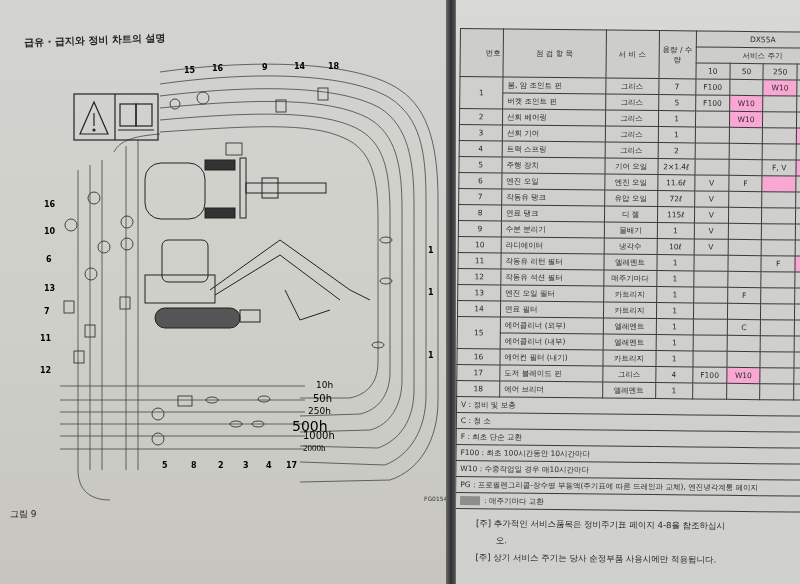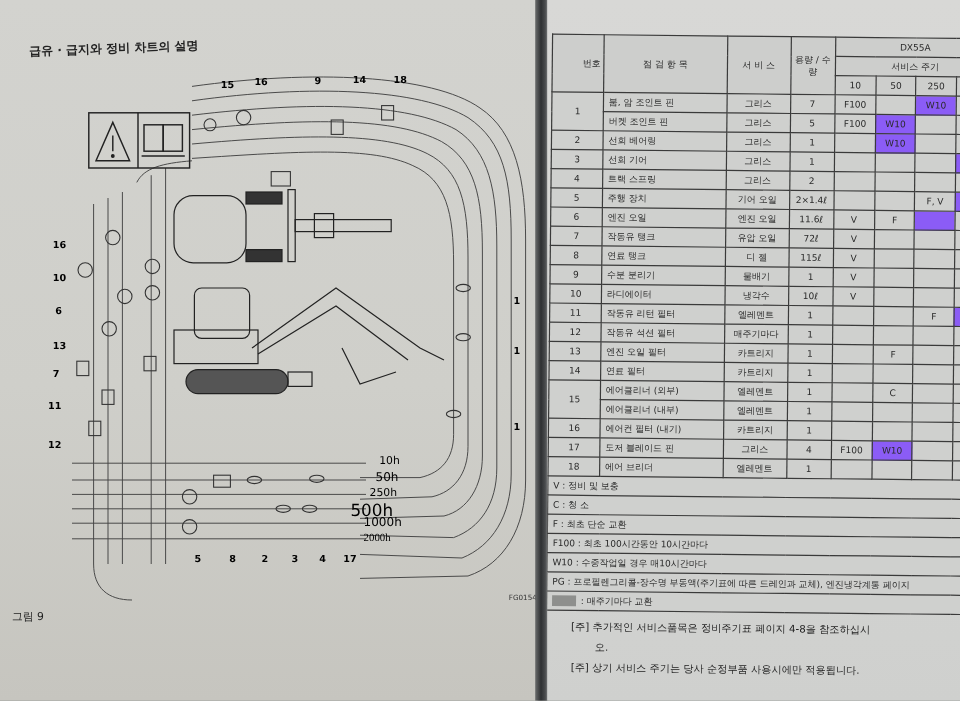--- a/index.html
+++ b/index.html
@@ -43,21 +43,21 @@
     border-collapse: collapse; width: 370px; font-size: 7.5px; color: #2a2a2a;
     background: #cfd0ce;
   }
   table.svc th, table.svc td {
     border: 1px solid #3a3a3a; height: 16px; padding: 0 2px; text-align: center;
     font-weight: normal; white-space: nowrap;
   }
   table.svc thead th { background: #cdcecc; }
   table.svc td.item { text-align: left; padding-left: 4px; }
   table.svc td.no { width: 16px; }
-  table.svc td.shade, table.svc th.shade { background: #8b5cf6; }
+  table.svc td.shade, table.svc th.shade { background: #f9a8d4; }
   table.svc td.legend { text-align: left; padding-left: 4px; }
   .legend-swatch {
     display: inline-block; width: 20px; height: 9px; background: #8e8f8d; vertical-align: middle; margin-right: 4px;
   }
   .notes {
     position: absolute; left: 20px; top: 515px; font-size: 8.5px; color: #222; line-height: 17px;
     transform: rotate(0.6deg); transform-origin: left top;
   }
   .notes .indent { padding-left: 20px; }
 </style>

